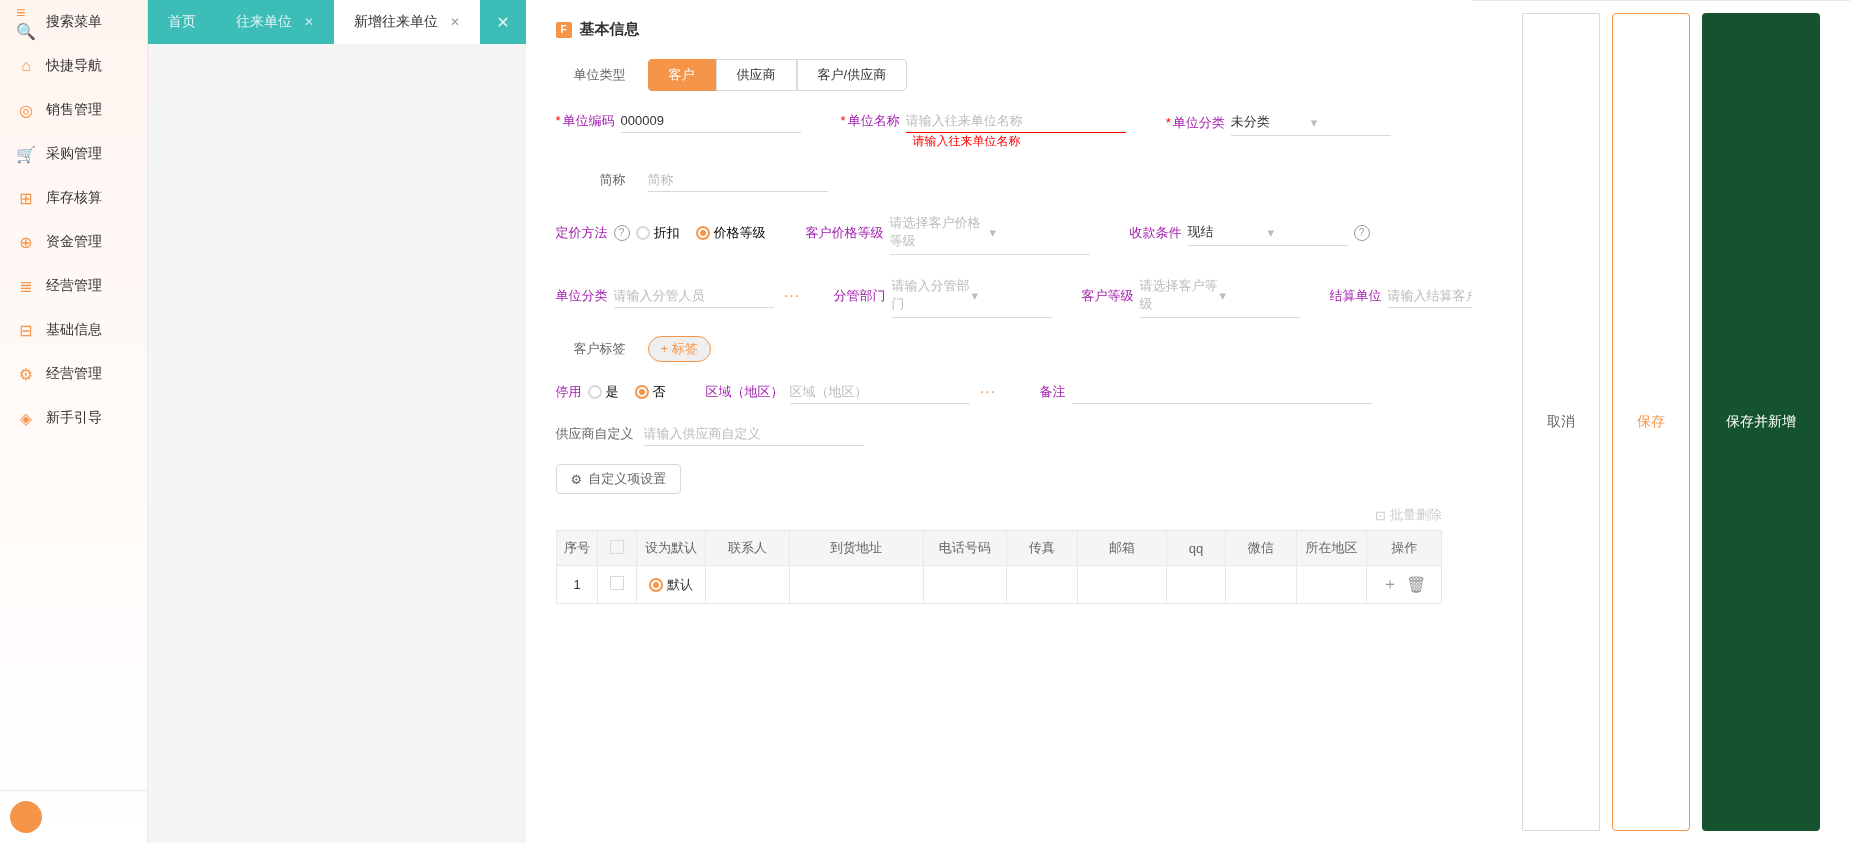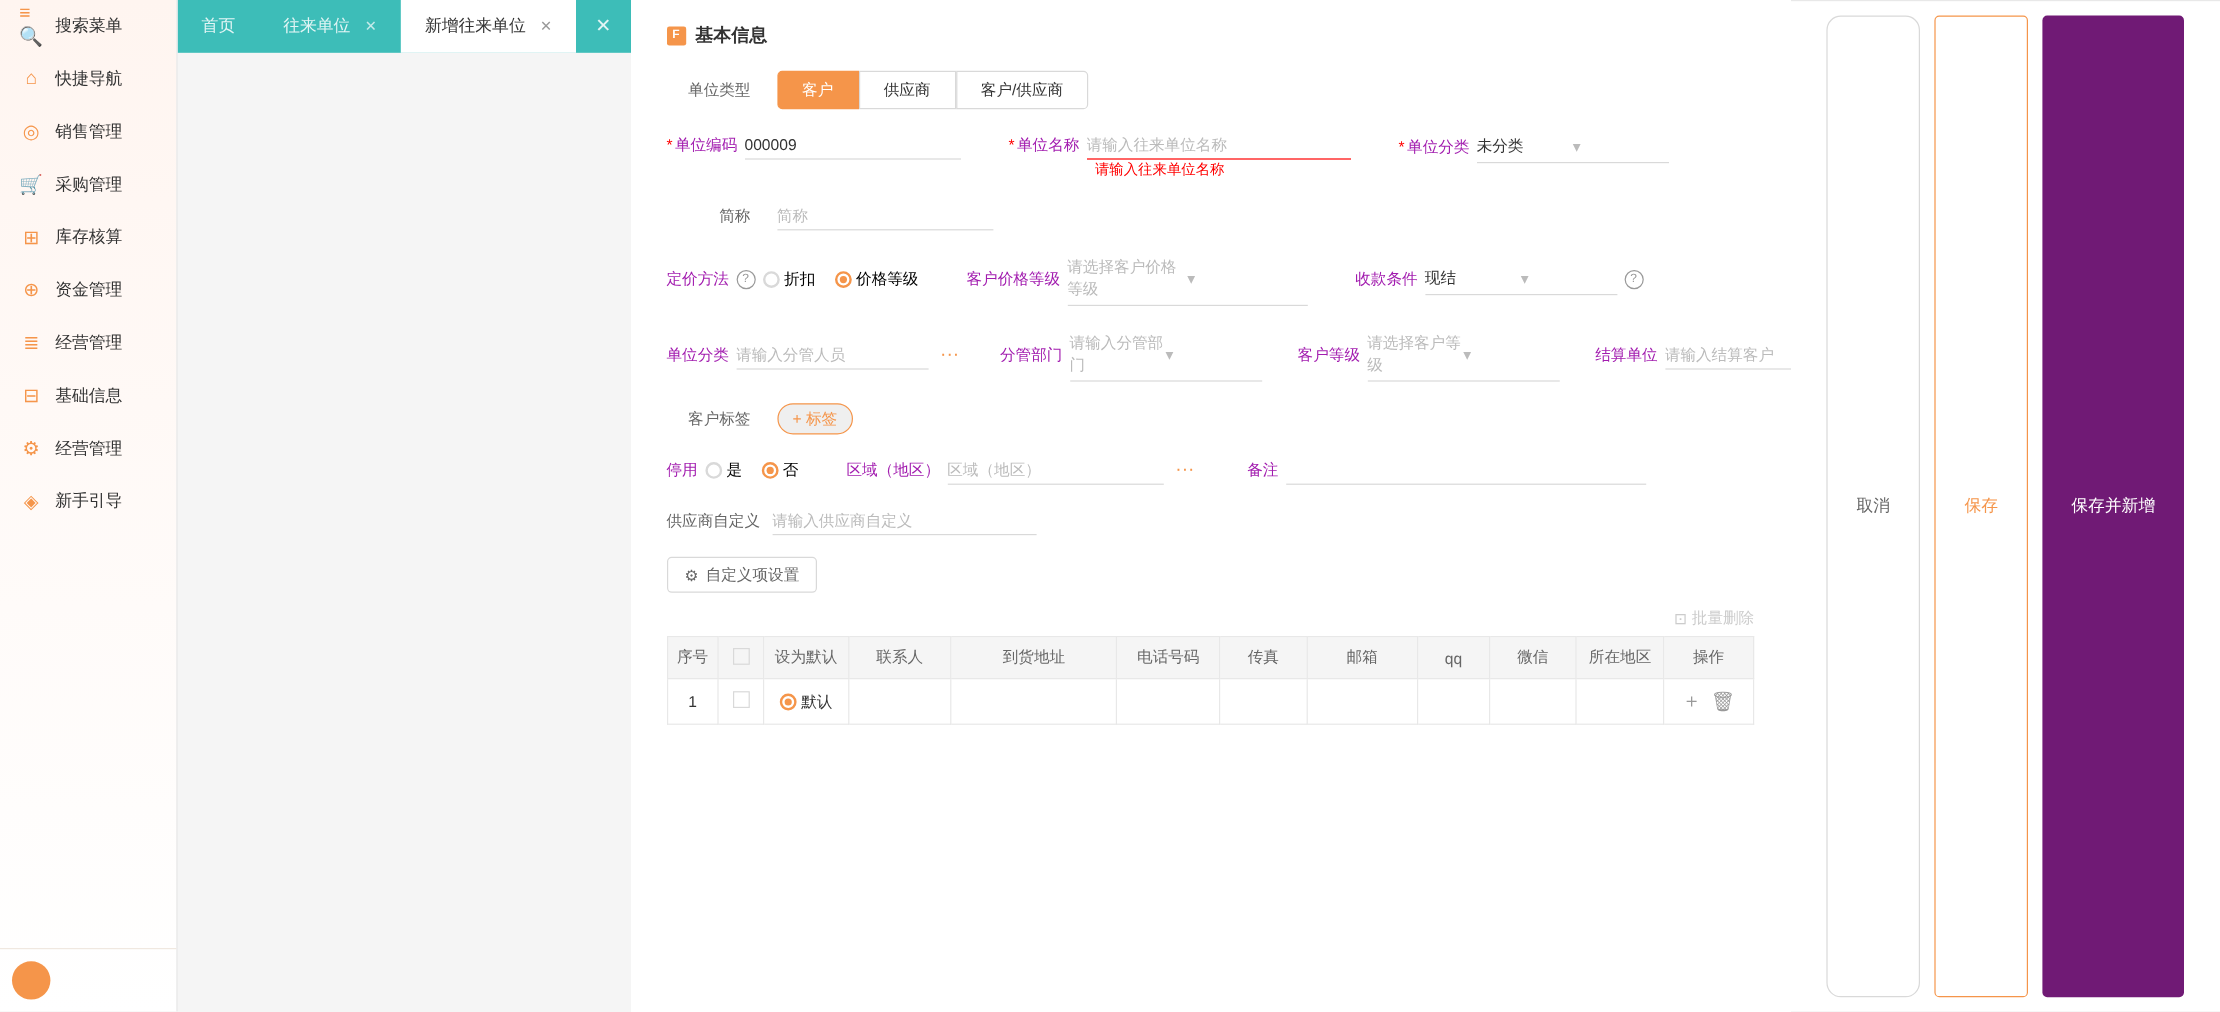--- a/index.html
+++ b/index.html
@@ -268,37 +268,38 @@
       display: flex;
       justify-content: flex-end;
       gap: 12px;
       flex-shrink: 0;
     }
     .btn-cancel {
       padding: 8px 24px;
       border: 1px solid #d9d9d9;
       background: white;
       color: #666;
-      border-radius: 12px;
+      border-radius: 1px;
       cursor: pointer;
       font-size: 14px;
+      margin-left: 20px;
     }
     .btn-save {
       padding: 8px 24px;
       border: 1px solid #f5954a;
       background: white;
       color: #f5954a;
       border-radius: 4px;
       cursor: pointer;
       font-size: 14px;
     }
     .btn-save-new {
       padding: 8px 24px;
       border: none;
-      background: #701a75;
+      background: #14532d;
       color: white;
       border-radius: 4px;
       cursor: pointer;
       font-size: 14px;
     }
 
     .ops-btns { display: flex; align-items: center; justify-content: center; gap: 8px; }
     .ops-btn { color: #999; cursor: pointer; font-size: 16px; }
 
     .inline-label {

